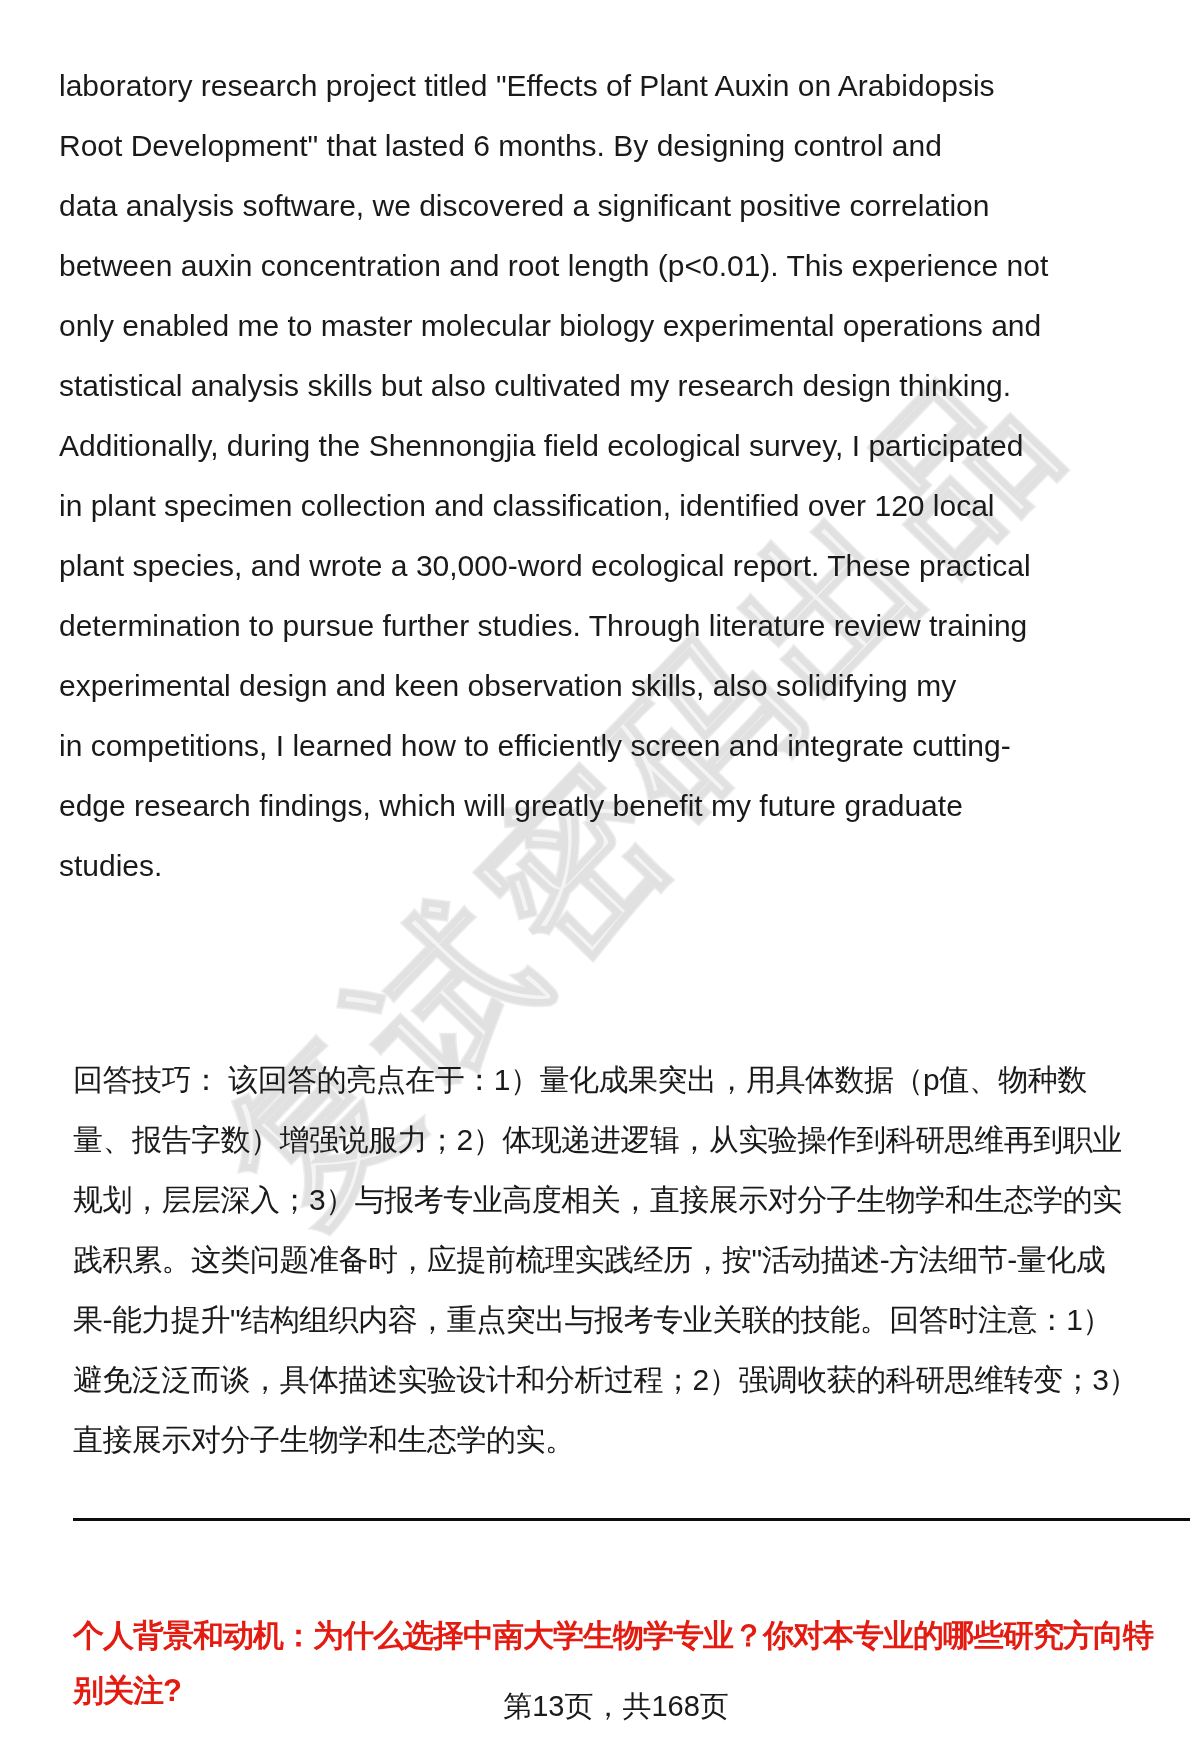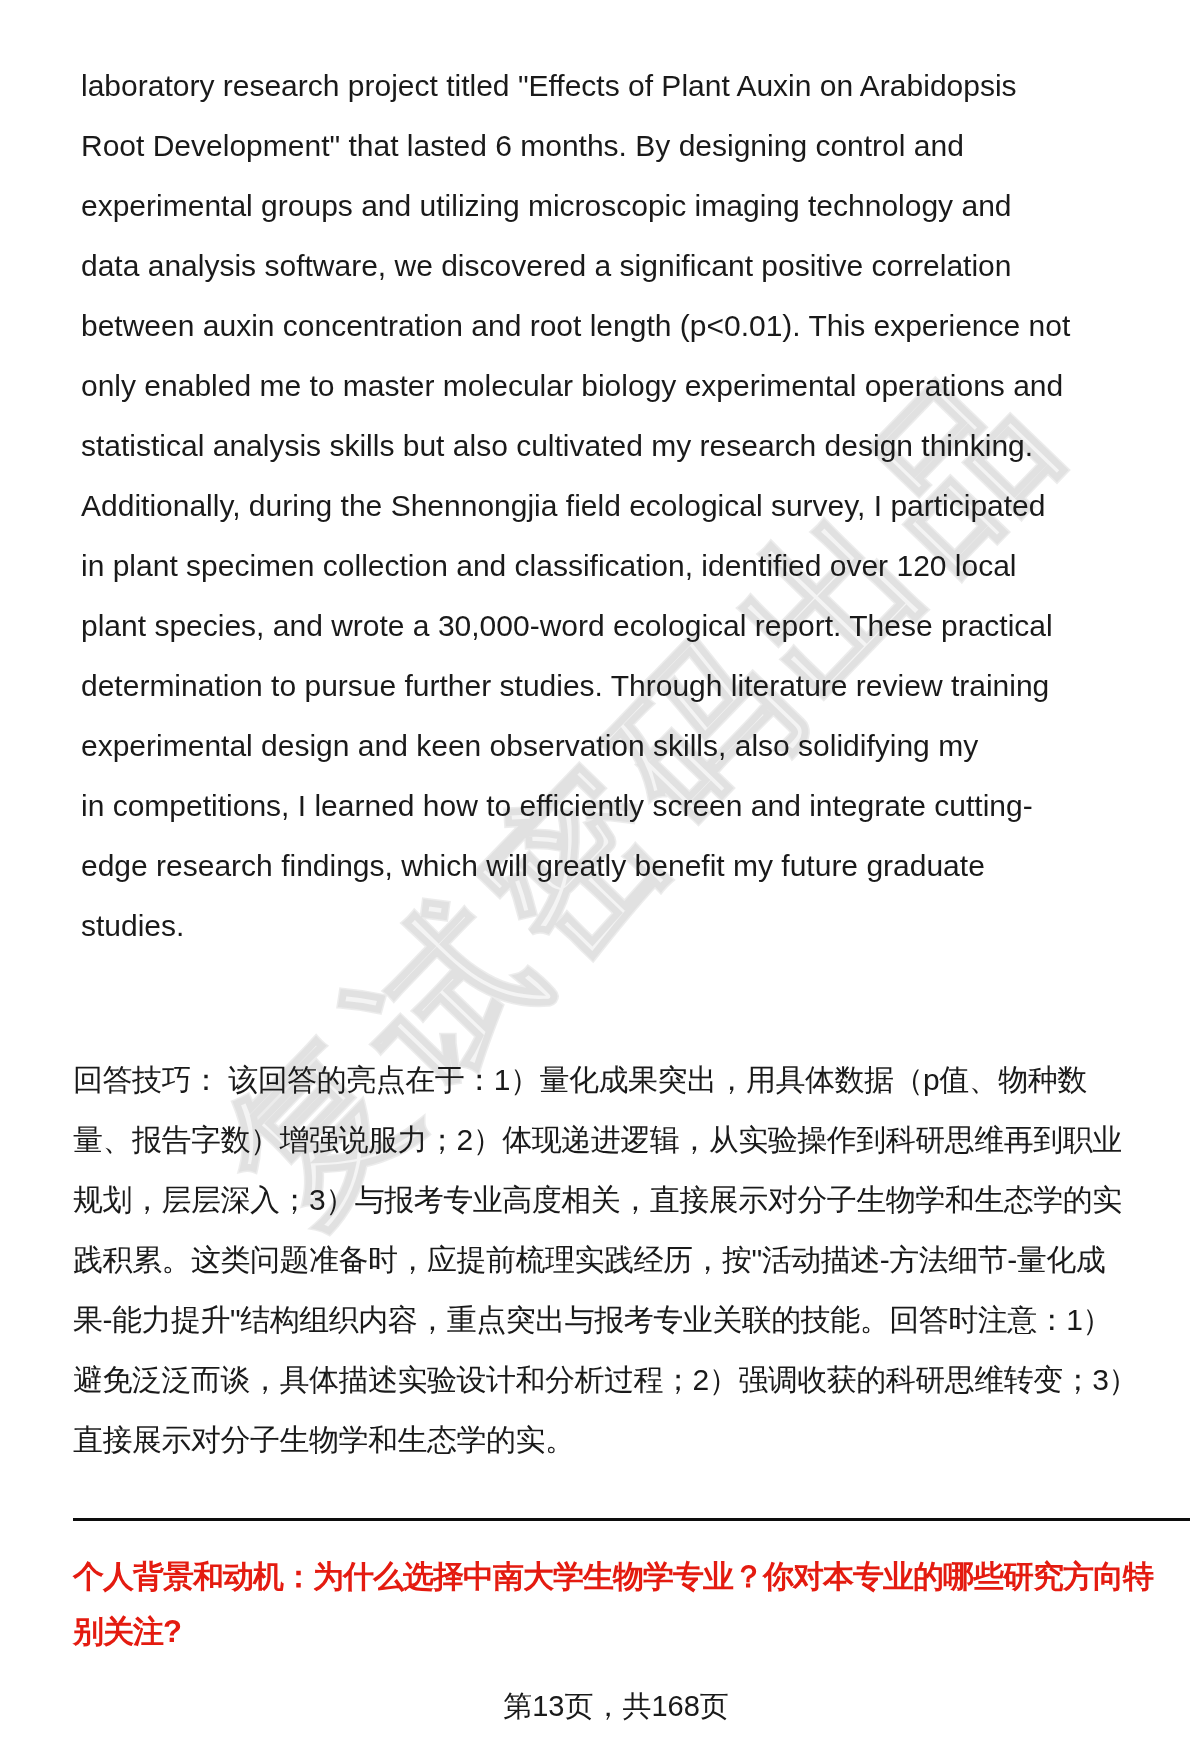--- a/index.html
+++ b/index.html
@@ -26,21 +26,21 @@
     font-weight: bold;
     letter-spacing: 14px;
     white-space: nowrap;
     color: rgba(0, 0, 0, 0.045);
     -webkit-text-stroke: 3px rgba(0, 0, 0, 0.075);
     pointer-events: none;
     user-select: none;
   }
   .en-paragraph {
     position: absolute;
-    left: 81px;
+    left: 59px;
     top: 56px;
     width: 1080px;
   }
   .en-line {
     height: 60px;
     line-height: 60px;
     font-size: 30px;
     white-space: pre;
     color: #1a1a1a;
   }
@@ -62,21 +62,21 @@
     position: absolute;
     left: 73px;
     top: 1518px;
     width: 1117px;
     height: 0;
     border-top: 3px solid #0d0d0d;
   }
   .question-heading {
     position: absolute;
     left: 73px;
-    top: 1549px;
+    top: 1608px;
     width: 1090px;
     font-weight: bold;
   }
   .question-line {
     height: 55px;
     line-height: 55px;
     font-size: 31px;
     letter-spacing: -1px;
     white-space: pre;
     color: #e41b10;
@@ -95,21 +95,20 @@
 </head>
 <body>
 
 <div class="page">
 
   <div class="watermark">复试密码出品</div>
 
   <div class="en-paragraph">
     <div class="en-line">laboratory research project titled "Effects of Plant Auxin on Arabidopsis</div>
     <div class="en-line">Root Development" that lasted 6 months. By designing control and</div>
-    <div class="en-line">experimental groups and utilizing microscopic imaging technology and</div>
     <div class="en-line">data analysis software, we discovered a significant positive correlation</div>
     <div class="en-line">between auxin concentration and root length (p&lt;0.01). This experience not</div>
     <div class="en-line">only enabled me to master molecular biology experimental operations and</div>
     <div class="en-line">statistical analysis skills but also cultivated my research design thinking.</div>
     <div class="en-line">Additionally, during the Shennongjia field ecological survey, I participated</div>
     <div class="en-line">in plant specimen collection and classification, identified over 120 local</div>
     <div class="en-line">plant species, and wrote a 30,000-word ecological report. These practical</div>
     <div class="en-line">determination to pursue further studies. Through literature review training</div>
     <div class="en-line">experimental design and keen observation skills, also solidifying my</div>
     <div class="en-line">in competitions, I learned how to efficiently screen and integrate cutting-</div>

